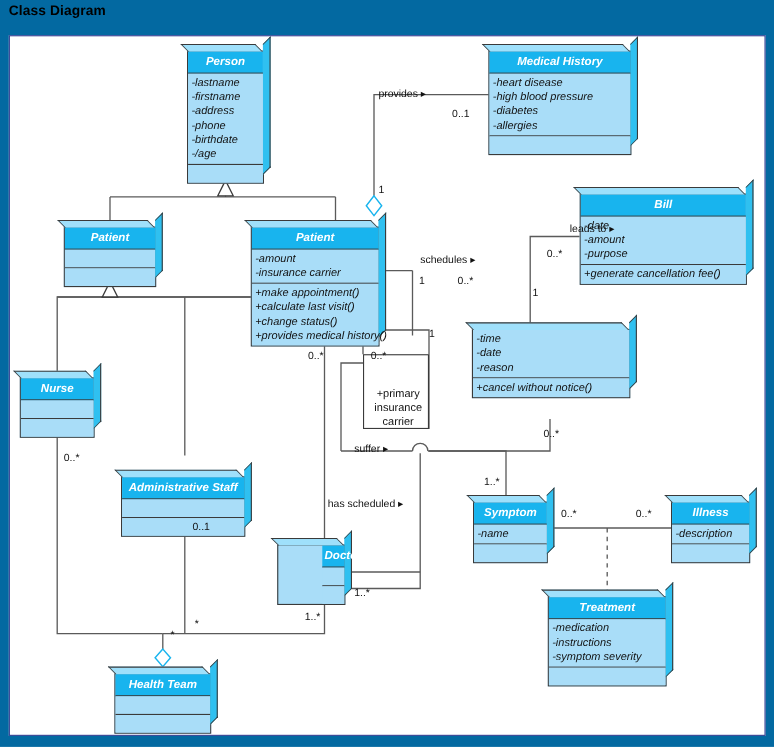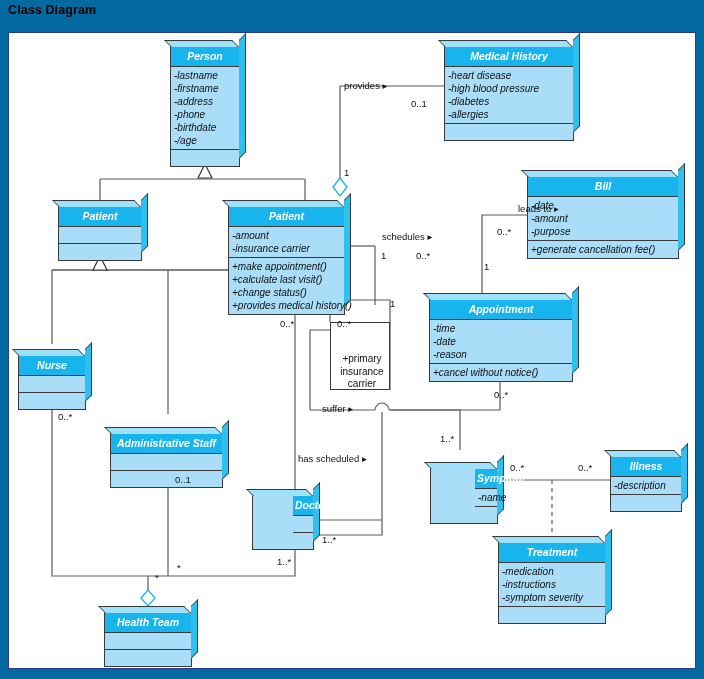--- a/index.html
+++ b/index.html
@@ -262,32 +262,31 @@
       <div>-purpose</div>
     </div>
     <div class="cls-compartment last">
       <div>+generate cancellation fee()</div>
     </div>
   </div>
 
   <div class="uml-class" style="left:429px; top:299px; width:144px;">
     <div class="depth-right"></div>
     <div class="depth-top"></div>
-    <div class="cls-name">Appointment</div>
     <div class="cls-compartment">
       <div>-time</div>
       <div>-date</div>
       <div>-reason</div>
     </div>
     <div class="cls-compartment last">
       <div>+cancel without notice()</div>
     </div>
   </div>
 
-  <div class="uml-class" style="left:18px; top:355px; width:68px;">
+  <div class="uml-class" style="left:18px; top:343px; width:68px;">
     <div class="depth-right"></div>
     <div class="depth-top"></div>
     <div class="cls-name">Nurse</div>
     <div class="cls-compartment empty"></div>
     <div class="cls-compartment empty last"></div>
   </div>
 
   <div class="uml-class" style="left:110px; top:414px; width:113px;margin-top:19px;">
     <div class="depth-right"></div>
     <div class="depth-top"></div>
@@ -297,21 +296,21 @@
   </div>
 
   <div class="uml-class" style="left:252px; top:495px; width:62px;padding-left:40px;">
     <div class="depth-right"></div>
     <div class="depth-top"></div>
     <div class="cls-name">Doctor</div>
     <div class="cls-compartment empty"></div>
     <div class="cls-compartment empty last"></div>
   </div>
 
-  <div class="uml-class" style="left:430px; top:468px; width:68px;padding-left:44px;">
+  <div class="uml-class" style="left:430px; top:456px; width:68px;">
     <div class="depth-right"></div>
     <div class="depth-top"></div>
     <div class="cls-name">Symptom</div>
     <div class="cls-compartment">
       <div>-name</div>
     </div>
     <div class="cls-compartment empty last"></div>
   </div>
 
   <div class="uml-class" style="left:610px; top:456px; width:72px;">

